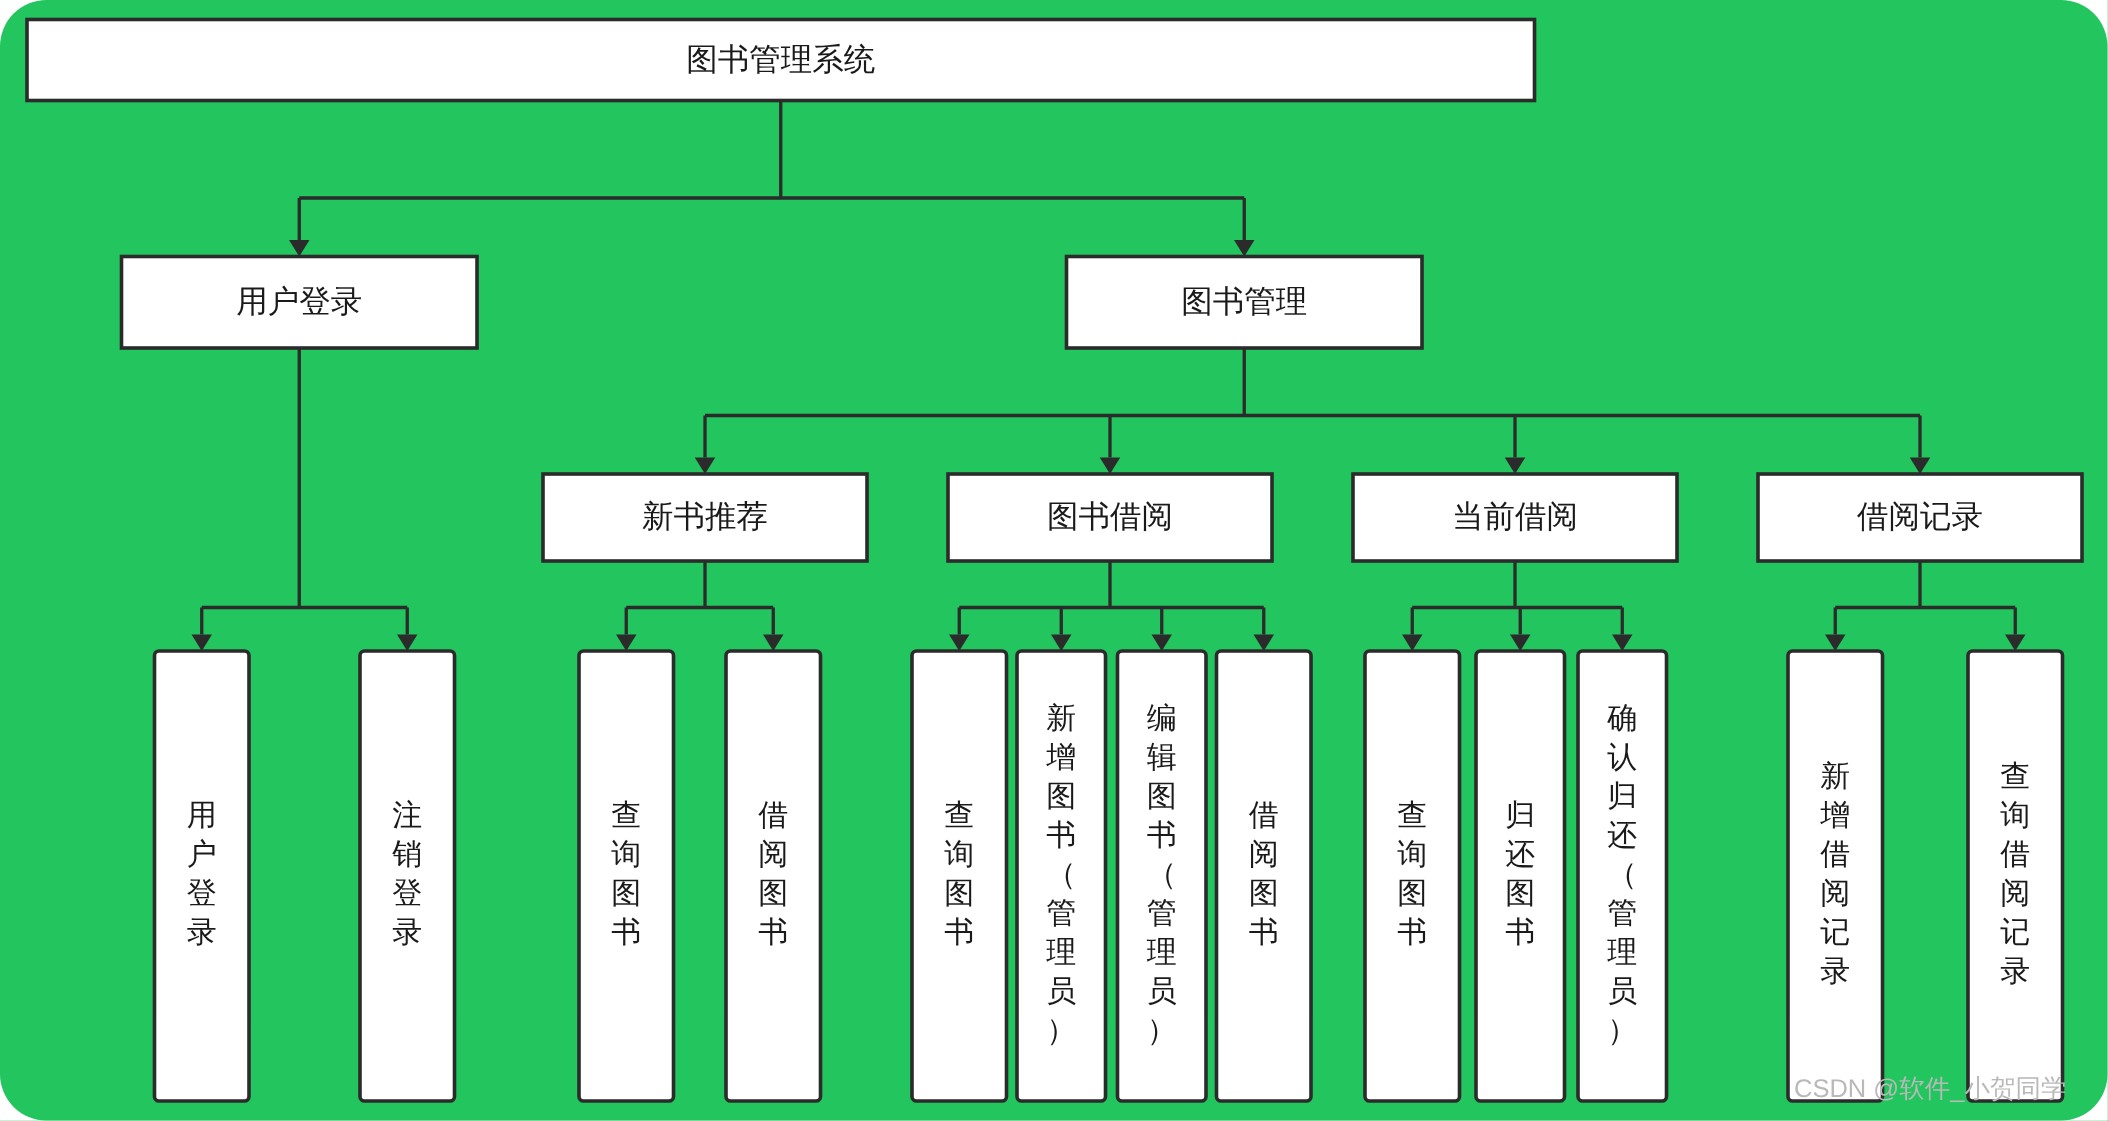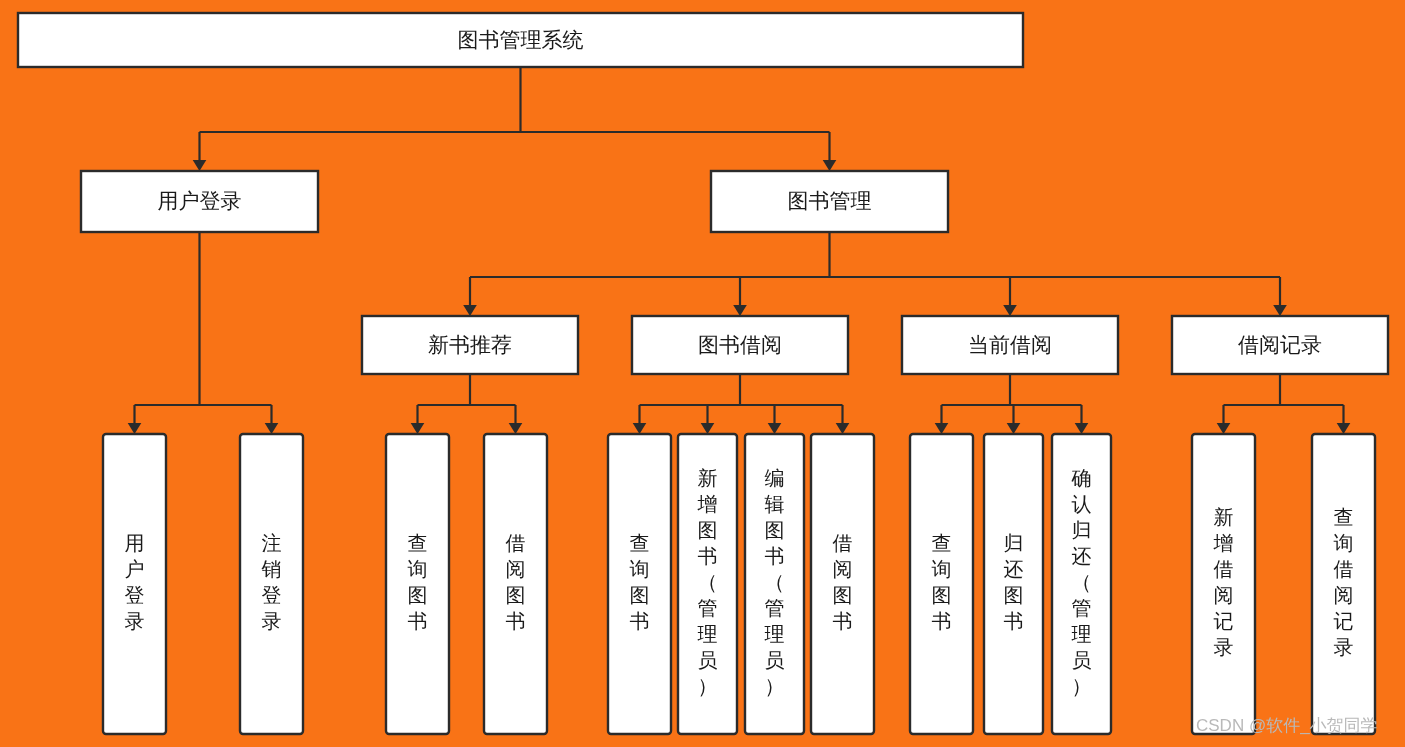--- a/index.html
+++ b/index.html
@@ -12,21 +12,22 @@
     width: 1405px;
     height: 747px;
     font-family: "Liberation Sans", "DejaVu Sans", sans-serif;
     overflow: hidden;
     position: relative;
   }
   #diagram-root {
     position: relative;
     width: 1405px;
     height: 747px;
-    background: #f97316;
+    background: #22c55e;
+    border-radius: 31px;
   }
   svg#diagram-canvas {
     position: absolute;
     left: 0;
     top: 0;
     width: 1405px;
     height: 747px;
     display: block;
   }
   .node-box {

